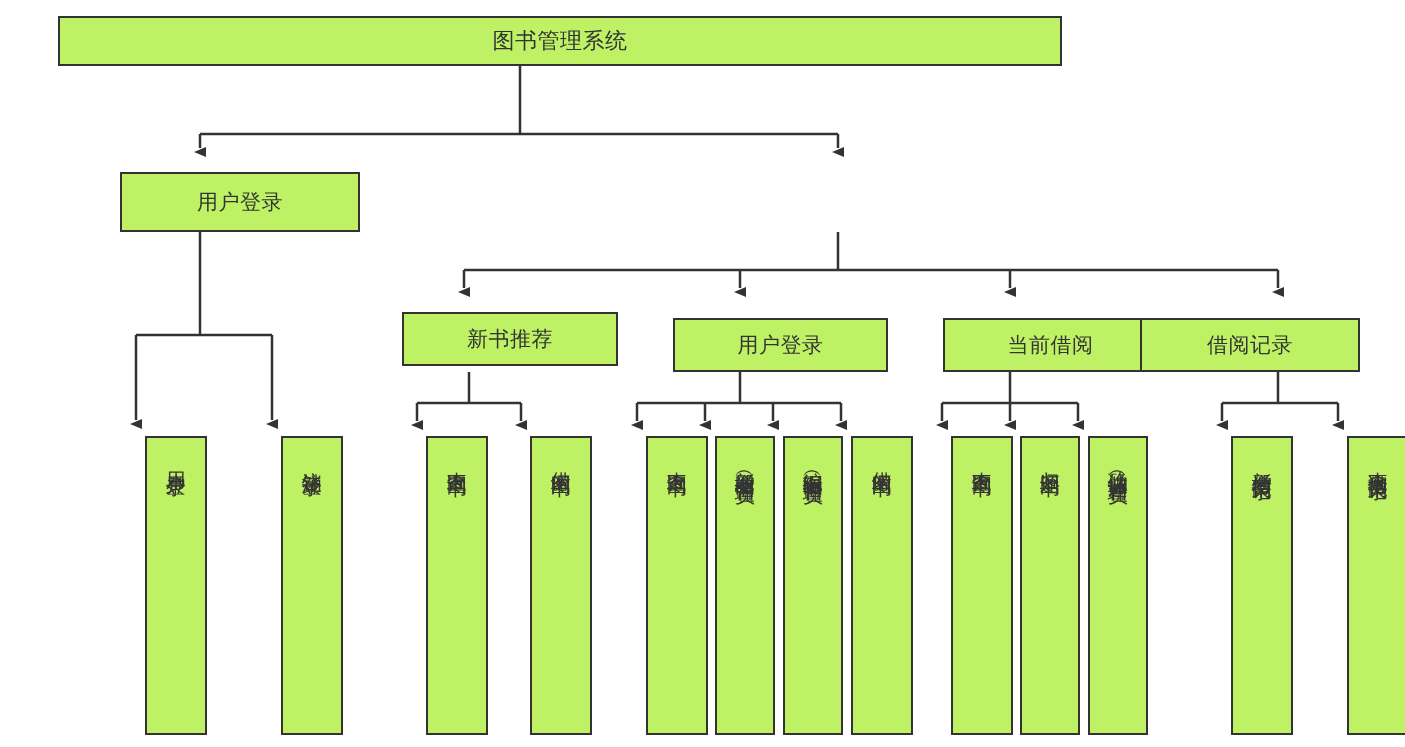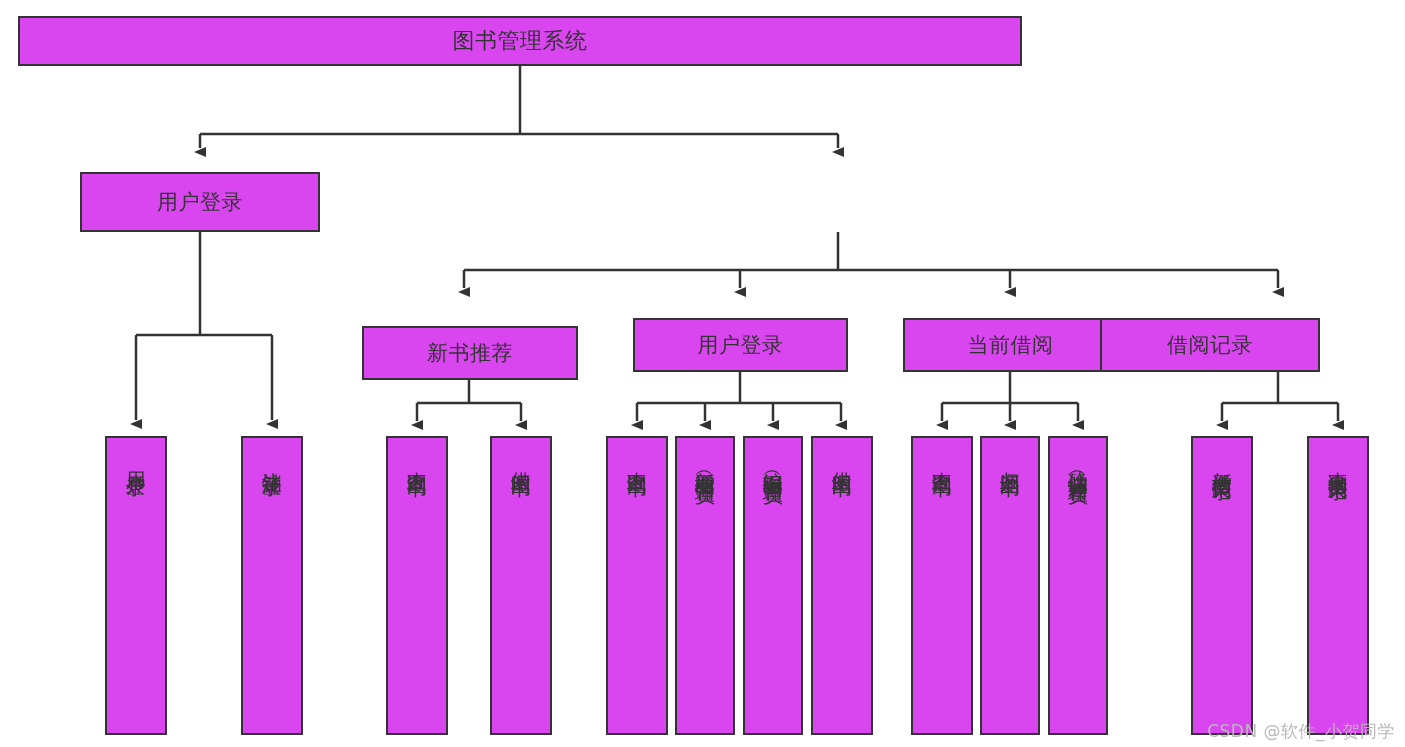--- a/index.html
+++ b/index.html
@@ -21,26 +21,27 @@
   #diagram-svg {
     position: absolute;
     left: 0;
     top: 0;
     width: 1405px;
     height: 747px;
   }
   .node {
     position: absolute;
     box-sizing: border-box;
-    background: #d946ef;
+    background: #bef264;
     border: 2px solid #333333;
     display: flex;
     align-items: center;
     justify-content: center;
     z-index: 2;
+    margin-left: 40px;
   }
   .node-label {
     color: #333333;
     text-align: center;
     line-height: 1.18;
     white-space: nowrap;
     letter-spacing: 0.5px;
   }
   .node.horiz .node-label {
     font-size: 21px;
@@ -129,21 +130,21 @@
 
   <div class="node horiz title" style="left:18px; top:16px; width:1004px; height:50px;">
     <span class="node-label">图书管理系统</span>
   </div>
 
   <div class="node horiz" style="left:80px; top:172px; width:240px; height:60px;">
     <span class="node-label">用户登录</span>
   </div>
 
 
-  <div class="node horiz" style="left:362px; top:326px; width:216px; height:54px;">
+  <div class="node horiz" style="left:362px; top:312px; width:216px; height:54px;">
     <span class="node-label">新书推荐</span>
   </div>
 
   <div class="node horiz" style="left:633px; top:318px; width:215px; height:54px;">
     <span class="node-label">用户登录</span>
   </div>
 
   <div class="node horiz" style="left:903px; top:318px; width:215px; height:54px;">
     <span class="node-label">当前借阅</span>
   </div>
@@ -197,15 +198,14 @@
   </div>
 
   <div class="node vert" style="left:1191px; top:436px; width:62px; height:299px;">
     <span class="node-label">新增借阅记录</span>
   </div>
 
   <div class="node vert" style="left:1307px; top:436px; width:62px; height:299px;">
     <span class="node-label">查询借阅记录</span>
   </div>
 
-  <div id="watermark">CSDN @软件_小贺同学</div>
 
 </div>
 
 </body></html>

